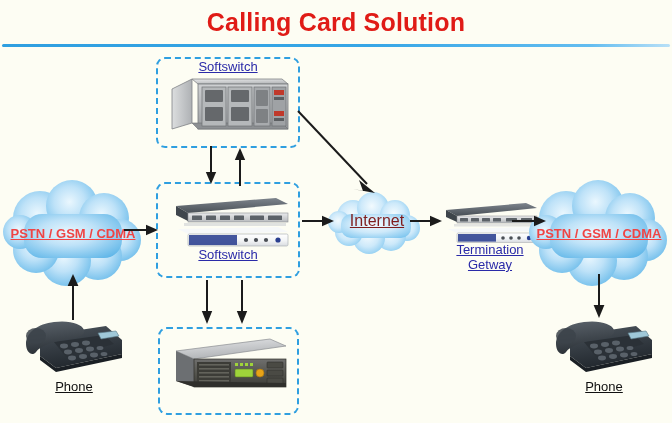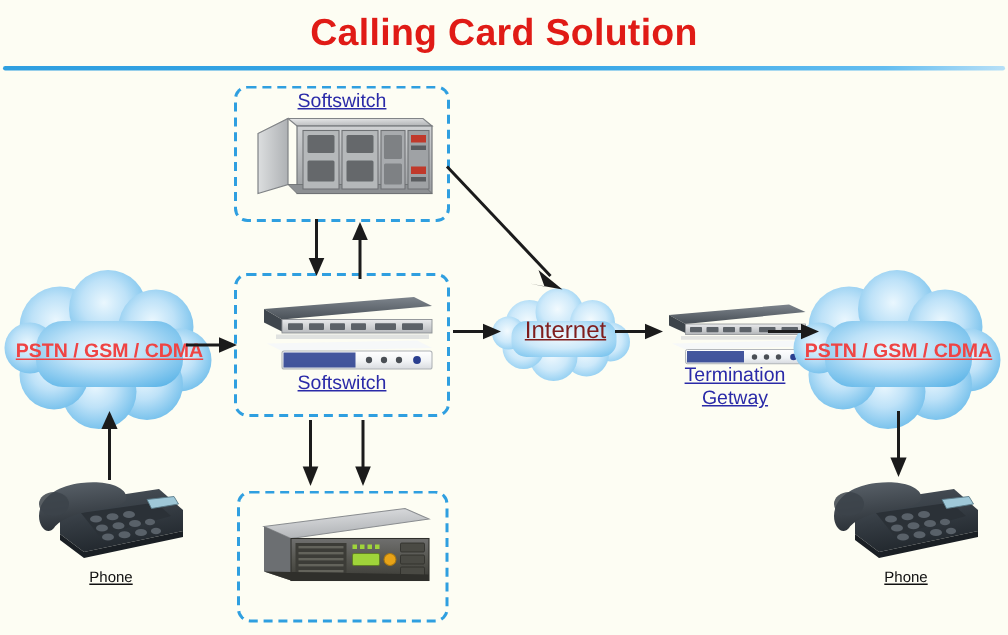--- a/index.html
+++ b/index.html
@@ -61,21 +61,21 @@
     line-height: 1.12;
     white-space: nowrap;
     text-decoration: underline;
   }
   .lbl-blue {
     color: #2a2aa8;
     font-size: 13px;
   }
   .lbl-dark {
     color: #101010;
-    font-size: 10px;
+    font-size: 13px;
   }
   .lbl-cloud {
     color: #ef4444;
     font-size: 13px;
     font-weight: bold;
   }
   .lbl-internet {
     color: #7f1d1d;
     font-size: 16px;
   }

